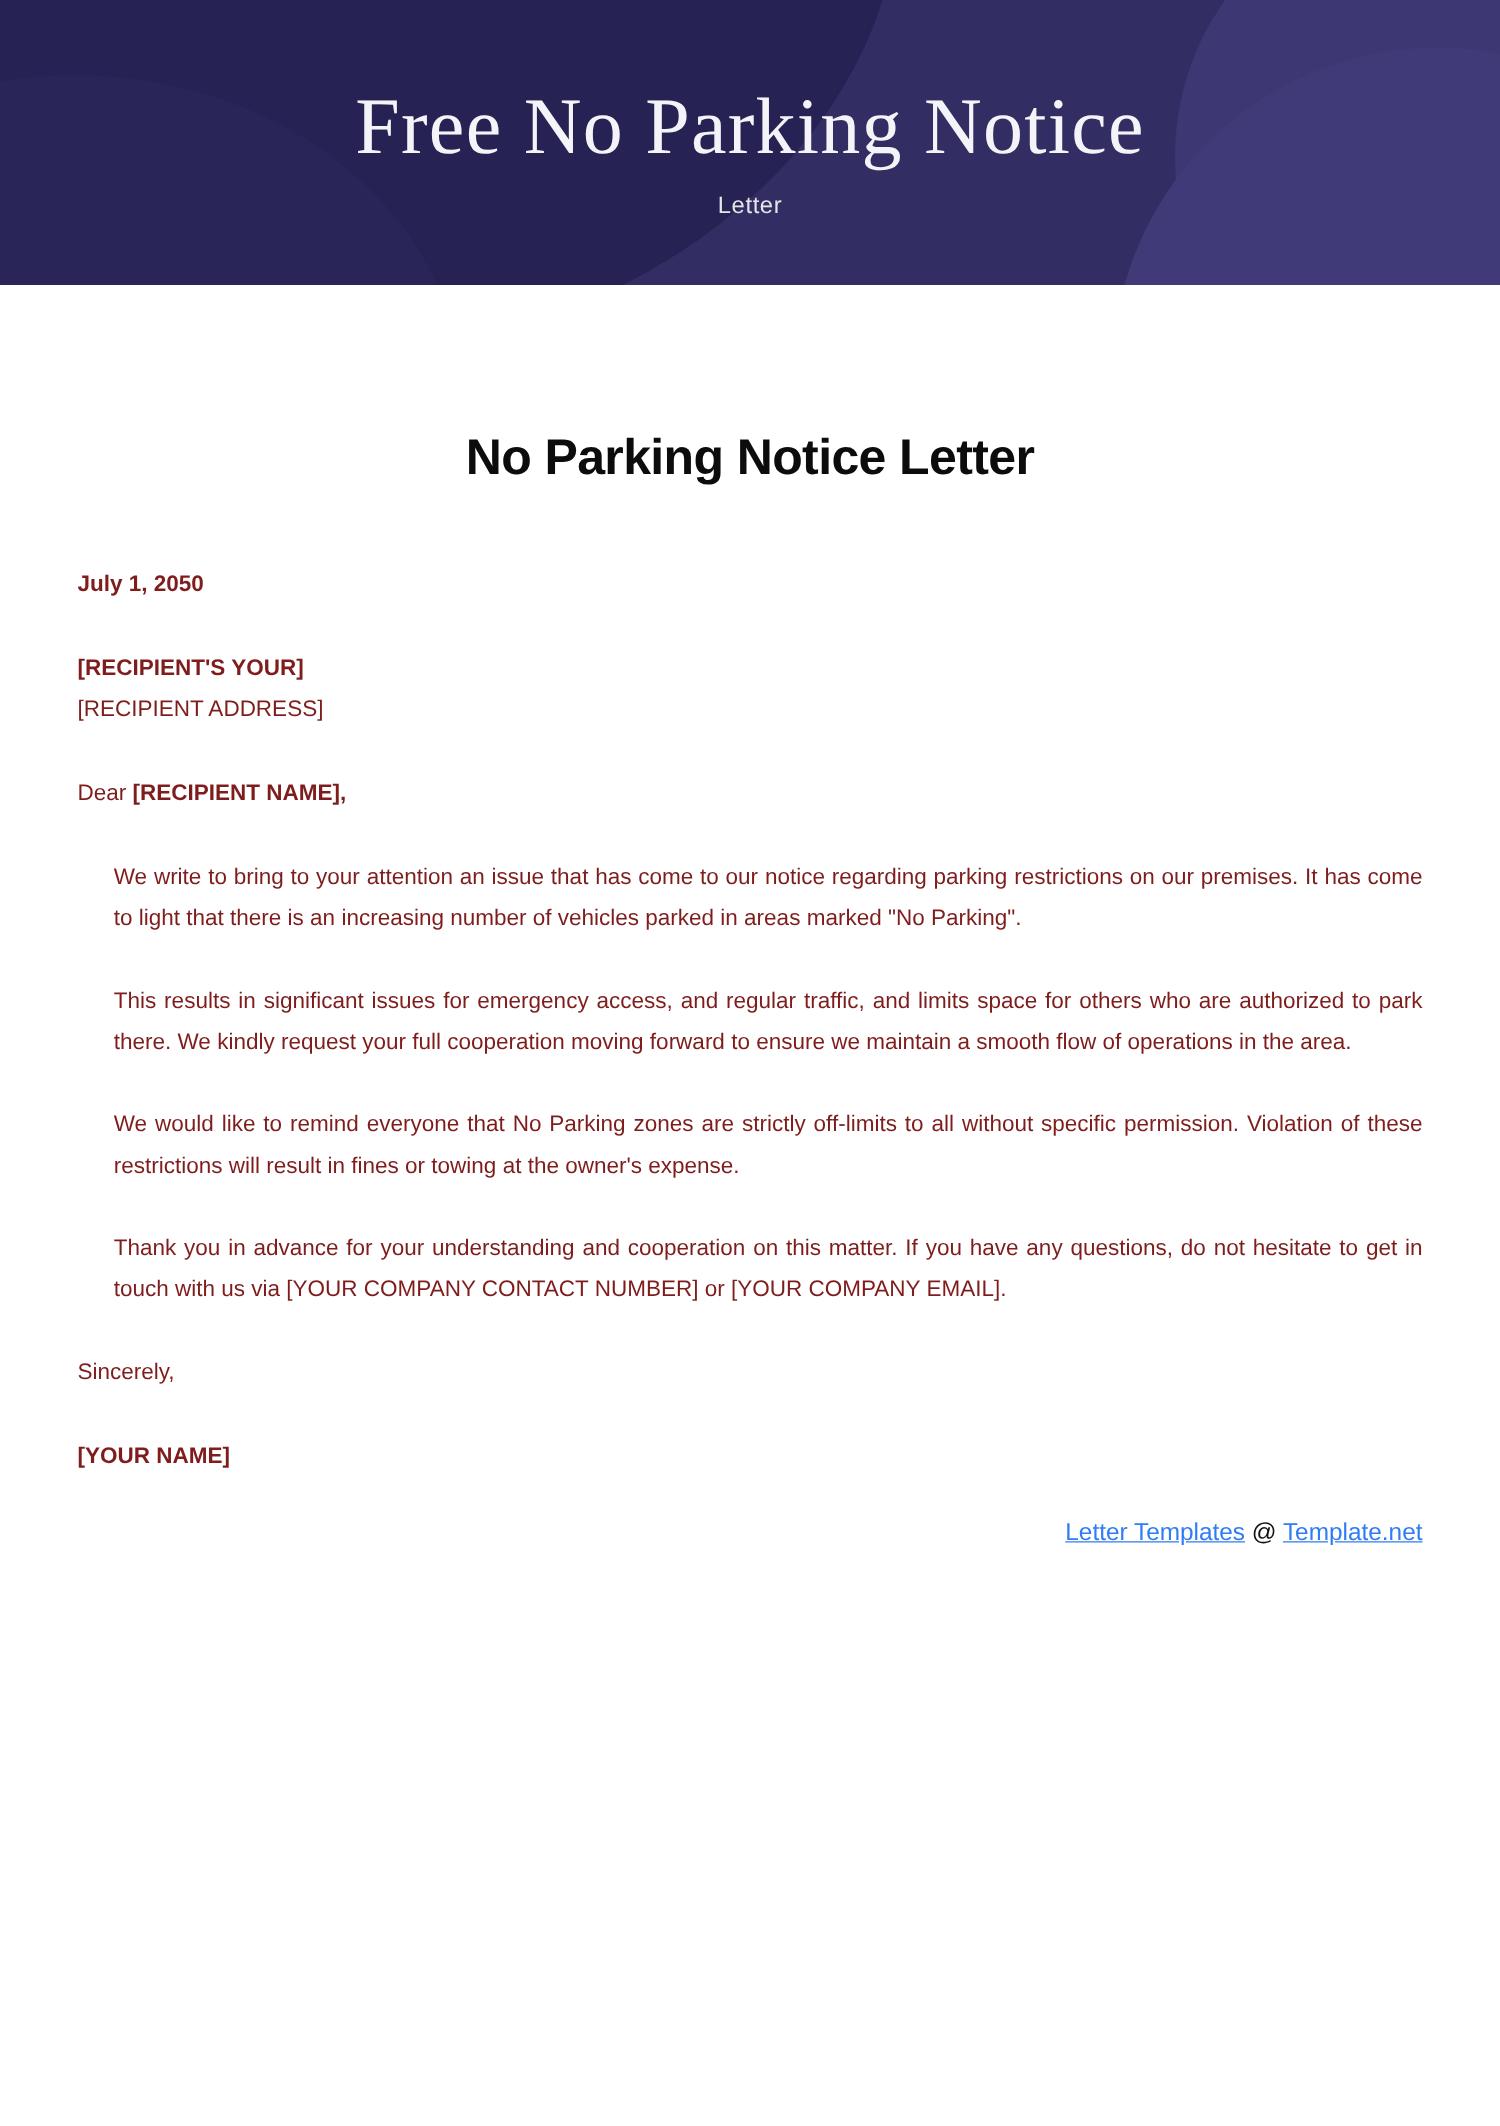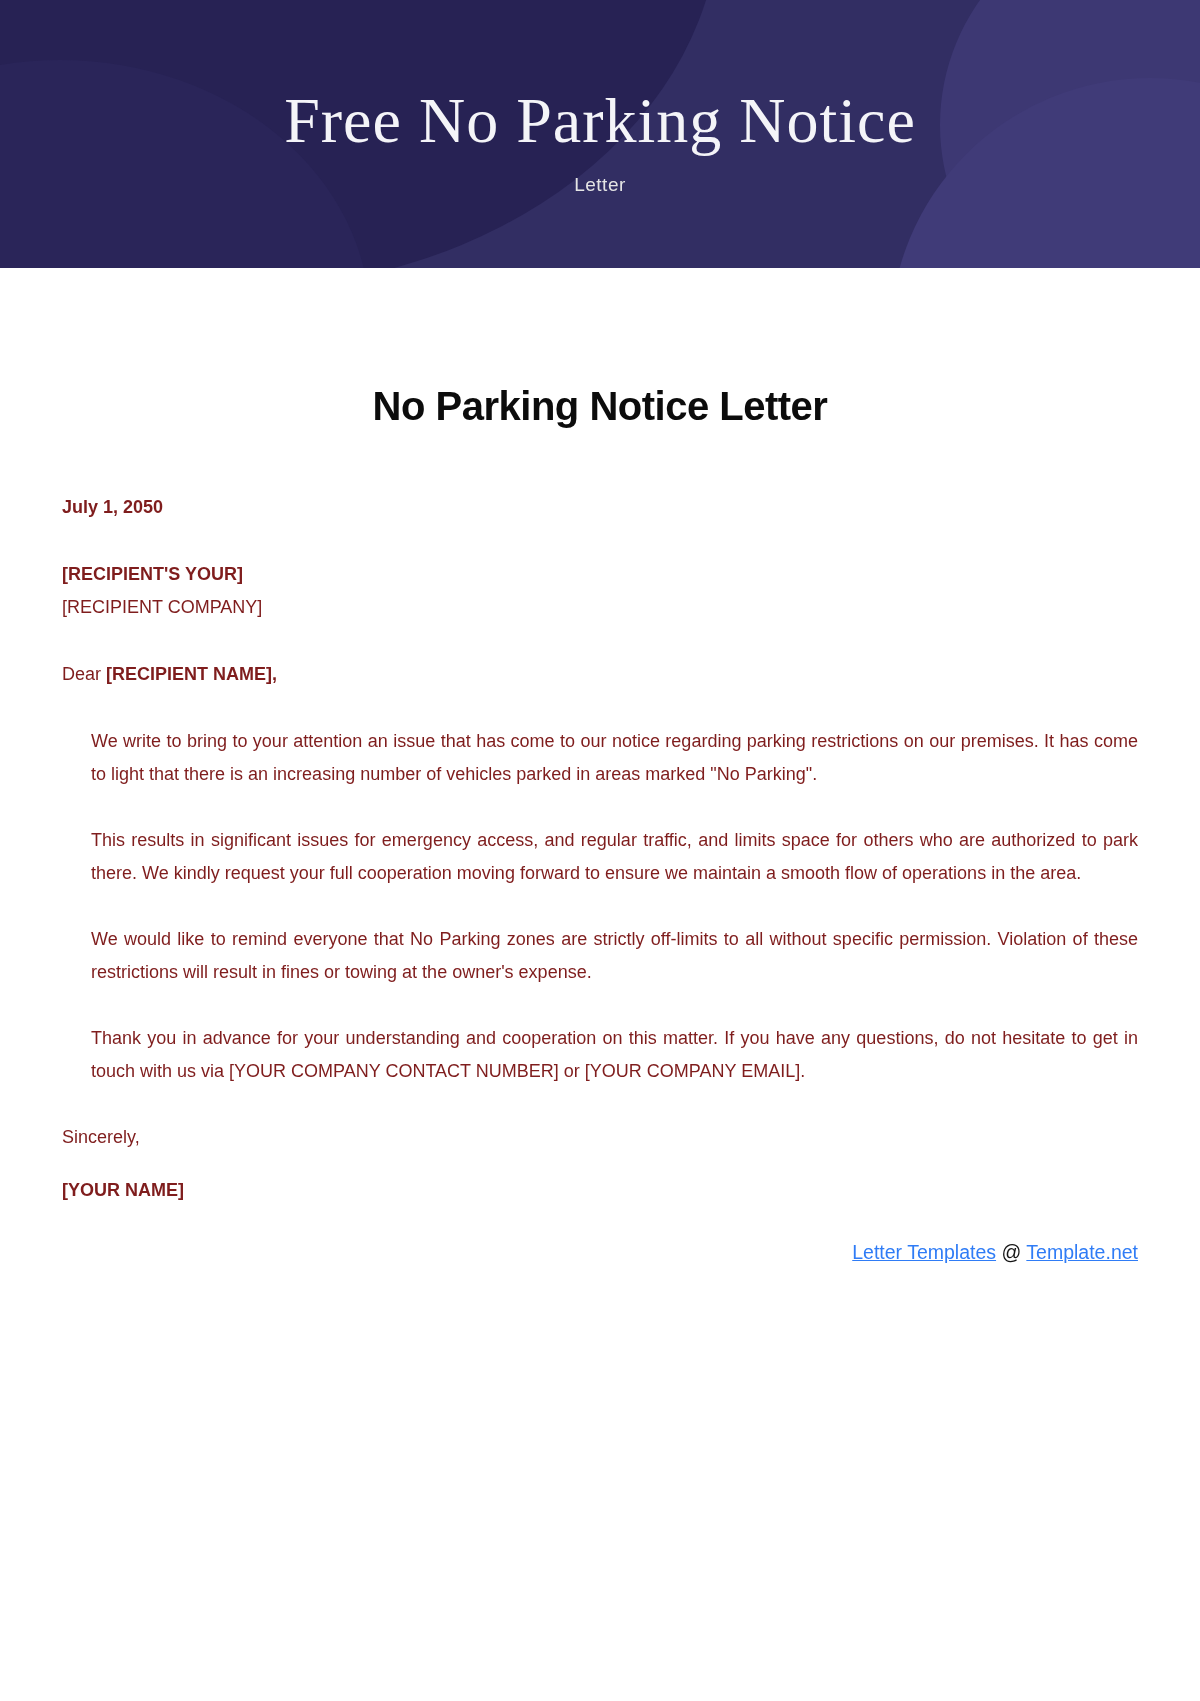--- a/index.html
+++ b/index.html
@@ -11,21 +11,21 @@
     font-family: "Liberation Sans", "DejaVu Sans", sans-serif;
     color: #111111;
     position: relative;
     overflow: hidden;
   }
 
   
   .banner {
     position: relative;
     width: 100%;
-    height: 268px;
+    height: 228px;
     background: #322e63;
     overflow: hidden;
   }
   .banner .blob { position: absolute; border-radius: 50%; }
   .blob-dark-1 {
     width: 980px; height: 760px;
     left: -260px; top: -470px;
     background: #272254;
   }
   .blob-dark-2 {
@@ -93,21 +93,21 @@
   .recipient-block { margin-bottom: 34px; }
   .recipient-name { font-weight: 700; }
   .recipient-address { font-weight: 400; }
   .salutation { margin-bottom: 34px; }
   .salutation .bold { font-weight: 700; }
   .para {
     text-align: justify;
     margin-bottom: 33px;
     margin-left: 29px;
   }
-  .closing { margin-bottom: 20px; }
+  .closing { margin-bottom: 34px; }
   .signature { font-weight: 700; }
 
   
   .doc-footer {
     margin-top: 34px;
     text-align: right;
     font-size: 19.5px;
   }
   .doc-footer a {
     color: #2f7cf6;
@@ -133,21 +133,21 @@
 <main class="page-body">
 
   <h1 class="doc-heading">No Parking Notice Letter</h1>
 
   <section class="letter">
 
     <p class="date-line">July 1, 2050</p>
 
     <div class="recipient-block">
       <div class="recipient-name">[RECIPIENT'S YOUR]</div>
-      <div class="recipient-address">[RECIPIENT COMPANY]</div>
+      <div class="recipient-address">[RECIPIENT ADDRESS]</div>
     </div>
 
     <p class="salutation"><span>Dear </span><span class="bold">[RECIPIENT NAME],</span></p>
 
     <p class="para">We write to bring to your attention an issue that has come to our notice regarding parking restrictions on our premises. It has come to light that there is an increasing number of vehicles parked in areas marked "No Parking".</p>
     <p class="para">This results in significant issues for emergency access, and regular traffic, and limits space for others who are authorized to park there. We kindly request your full cooperation moving forward to ensure we maintain a smooth flow of operations in the area.</p>
     <p class="para">We would like to remind everyone that No Parking zones are strictly off-limits to all without specific permission. Violation of these restrictions will result in fines or towing at the owner's expense.</p>
     <p class="para">Thank you in advance for your understanding and cooperation on this matter. If you have any questions, do not hesitate to get in touch with us via [YOUR COMPANY CONTACT NUMBER] or [YOUR COMPANY EMAIL].</p>
 
     <p class="closing">Sincerely,</p>

